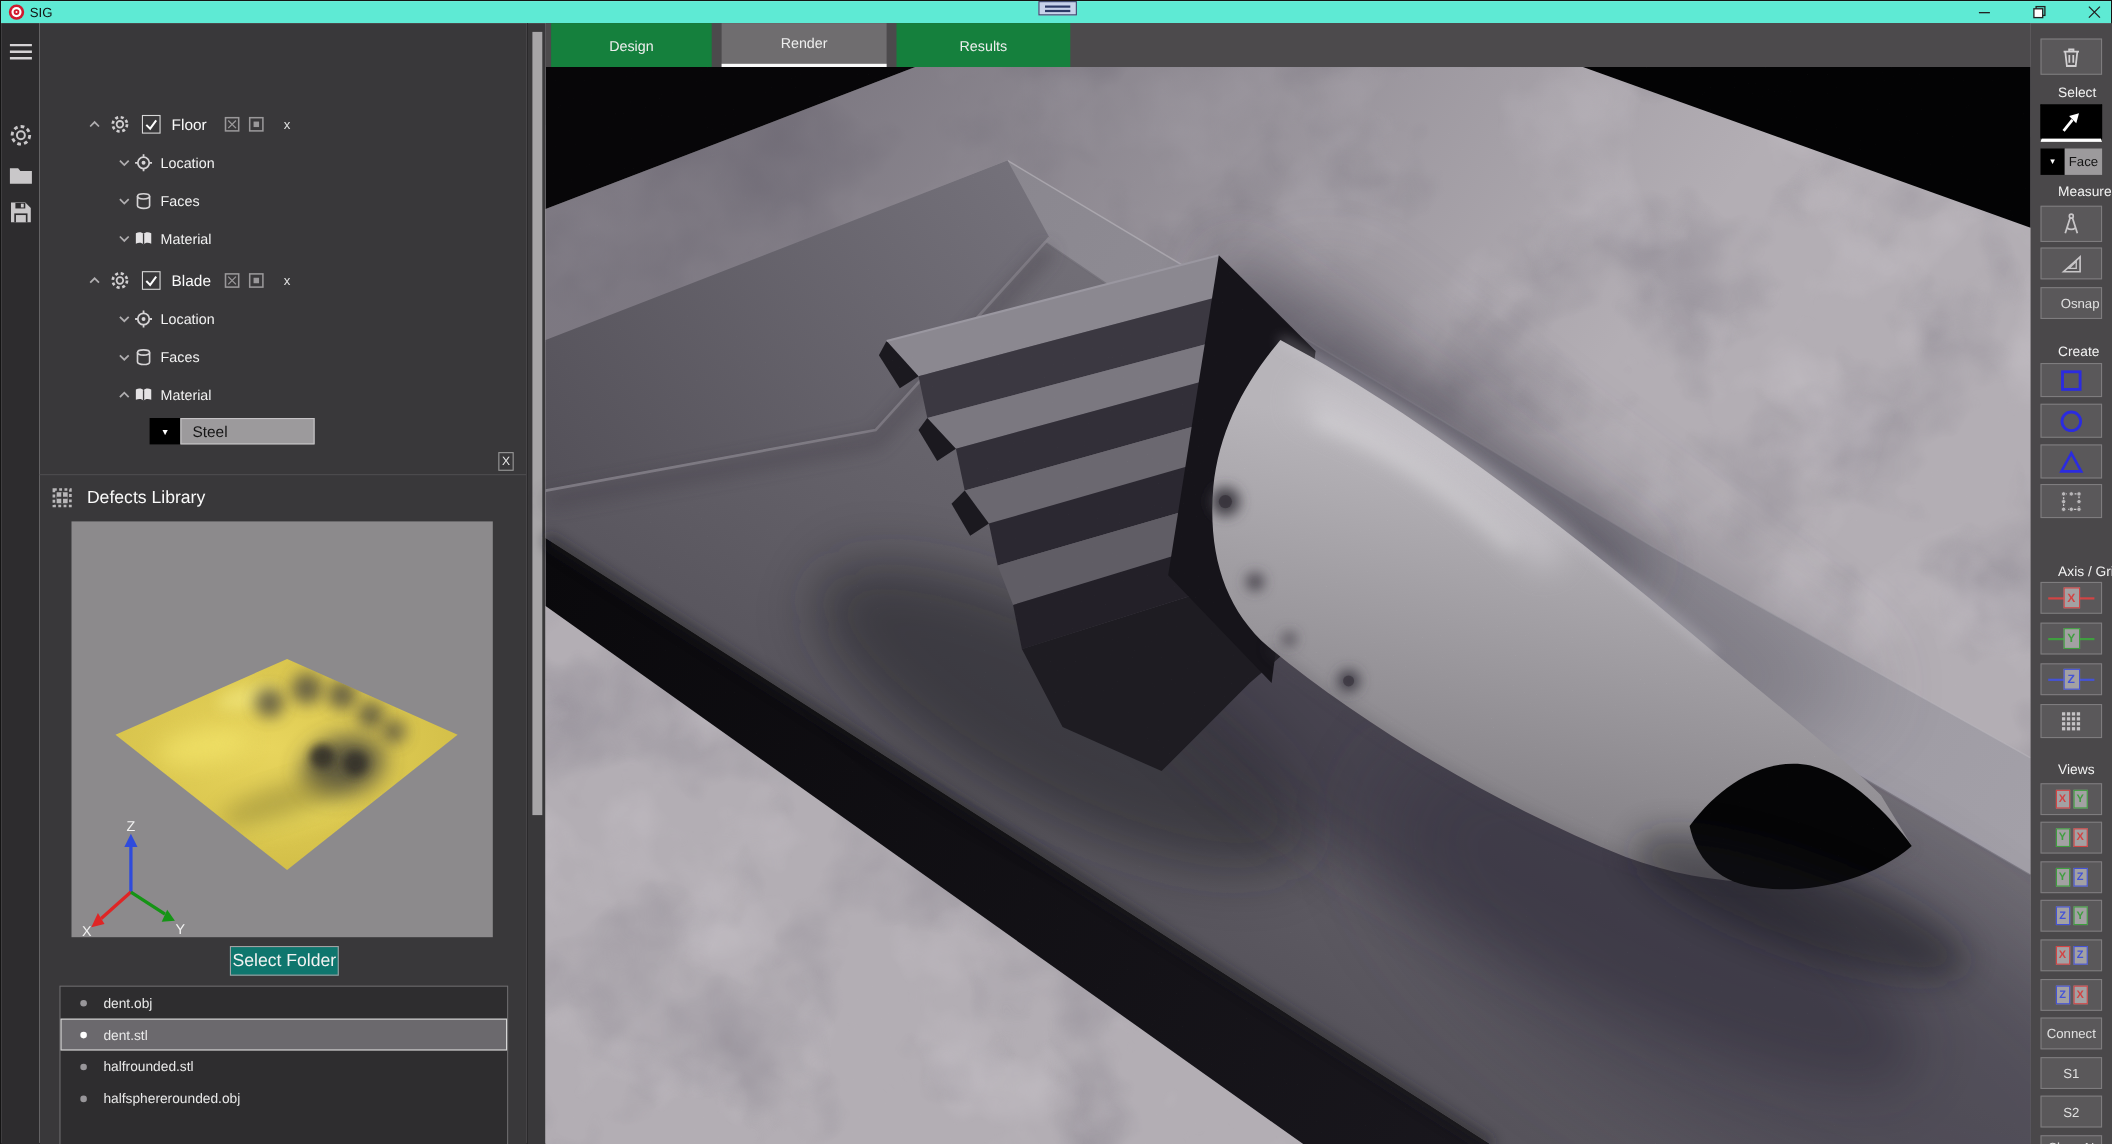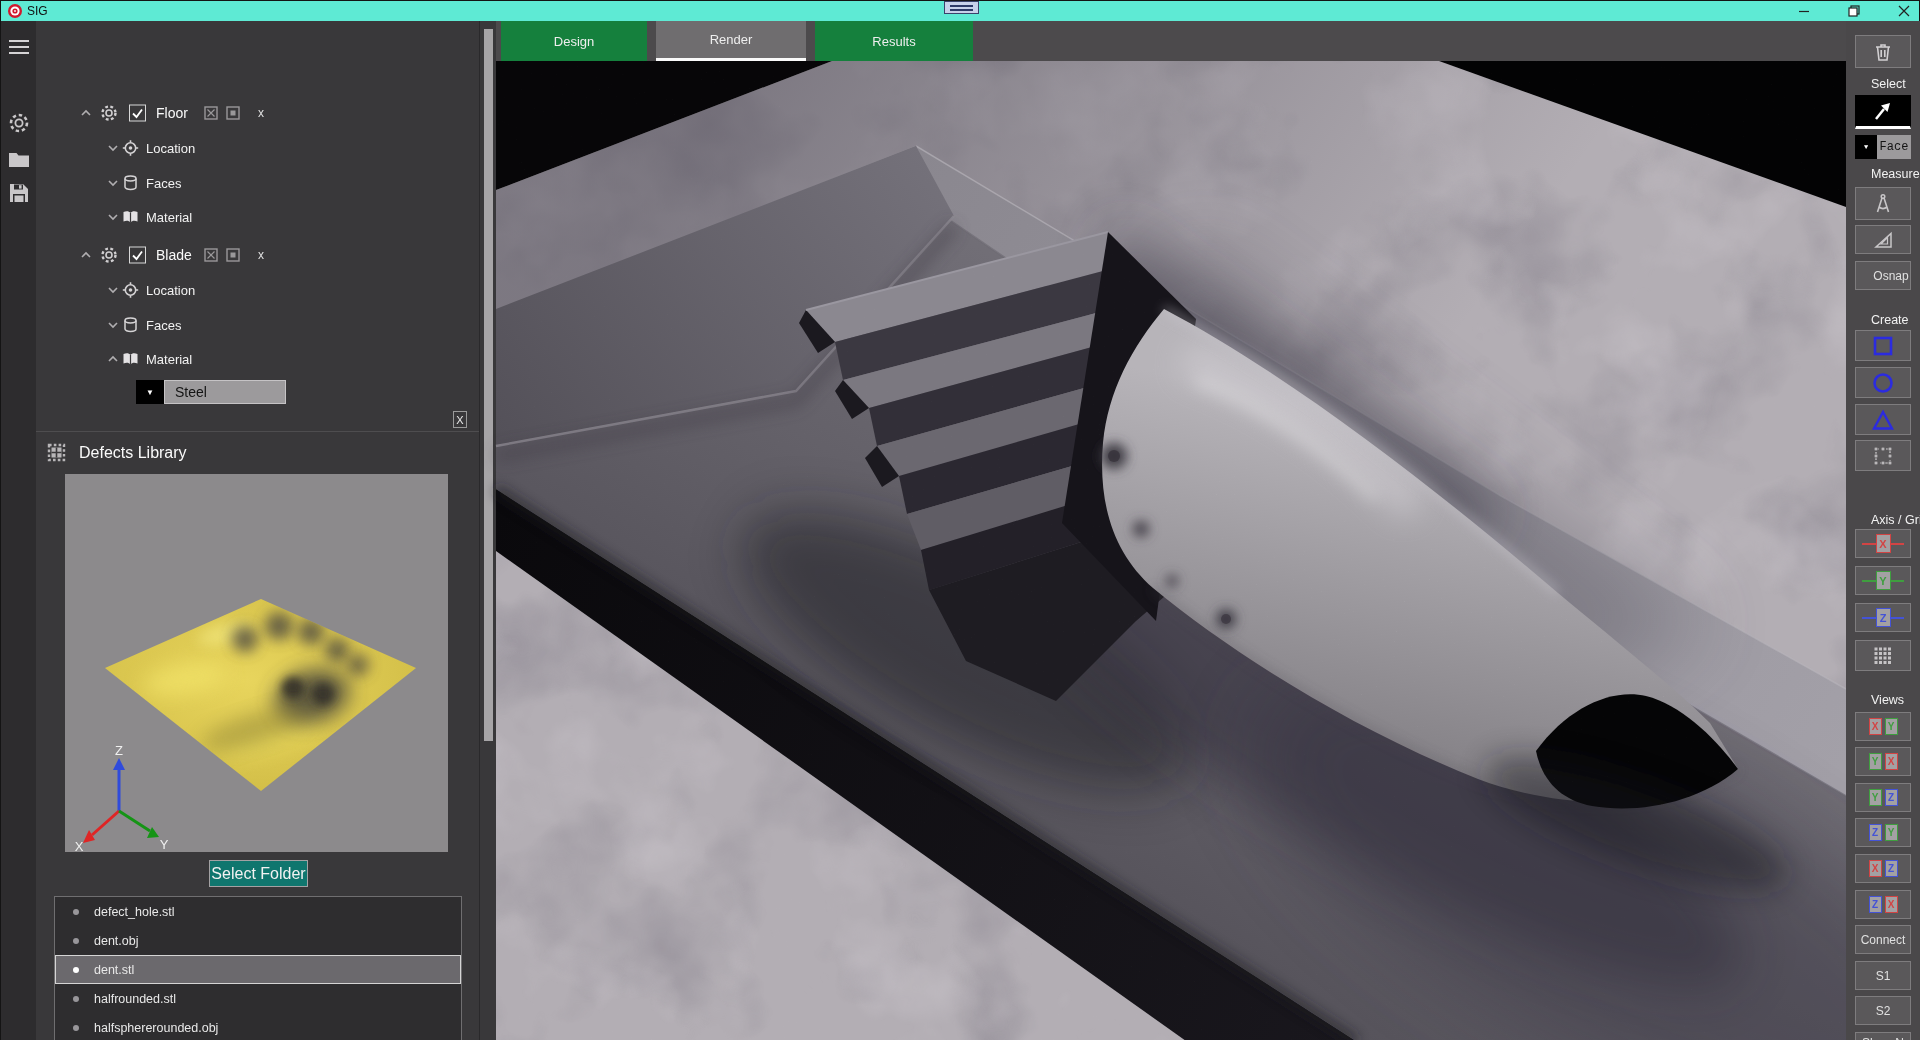--- a/index.html
+++ b/index.html
@@ -87,21 +87,21 @@
   .axline { position:absolute; left:6px; right:6px; top:50%; margin-top:-1px; height:2px; }
   .axbox { position:relative; width:15px; height:19px; background:#a3a1a3; border:1px solid; font-weight:bold; font-size:11px; display:flex; align-items:center; justify-content:center; }
   .ax-x { color:var(--axis-x); border-color:var(--axis-x); } .bg-x { background:var(--axis-x); }
   .ax-y { color:var(--axis-y); border-color:var(--axis-y); } .bg-y { background:var(--axis-y); }
   .ax-z { color:var(--axis-z); border-color:var(--axis-z); } .bg-z { background:var(--axis-z); }
   .vchip { width:13px; height:17px; background:#a3a1a3; border:1.5px solid; font-weight:bold; font-size:10px; display:flex; align-items:center; justify-content:center; }
   .vchip + .vchip { margin-left:3px; }
   .tbtn.clip { overflow:hidden; }
   .tbtn.toptext { align-items:flex-start; padding-top:3px; }
   
-  .y-trash{top:14px;} .y-select{top:56px;} .y-cursor{top:74px;} .y-face{top:114px;font-family:Liberation Mono, monospace;}
+  .y-trash{top:14px;} .y-select{top:56px;} .y-cursor{top:74px;} .y-face{top:114px;}
   .y-measure{top:146px;} .y-compass{top:166px;} .y-setsq{top:204px;} .y-osnap{top:240px;padding-left:16px;}
   .y-create{top:292px;} .y-sq{top:309px;} .y-circ{top:346px;} .y-tri{top:383px;} .y-marq{top:419px;}
   .y-axisgrid{top:492px;} .y-ax{top:508px;} .y-ay{top:545px;} .y-az{top:582px;} .y-grid{top:619px;}
   .y-views{top:672px;} .y-v1{top:691px;} .y-v2{top:726px;} .y-v3{top:762px;} .y-v4{top:797px;} .y-v5{top:833px;} .y-v6{top:869px;}
   .y-connect{top:904px;} .y-s1{top:940px;} .y-s2{top:975px;} .y-show{top:1011px;}
 
   svg { overflow:visible; }
 </style>
 </head>
 <body>
@@ -348,24 +348,20 @@
             <polygon points="94,363 82,364 87,353" fill="#159415"></polygon>
             <text x="54" y="281" text-anchor="middle" font-size="13" fill="#f0f0f0">Z</text>
             <text x="14" y="377" text-anchor="middle" font-size="13" fill="#f0f0f0">X</text>
             <text x="99" y="375" text-anchor="middle" font-size="13" fill="#f0f0f0">Y</text>
           </g>
         </svg>
 
         <button class="dl-selectfolder">Select Folder</button>
 
         <div class="dl-list">
-          <div class="dl-row">
-              <span class="dot"></span>
-              <span class="fname">defect_hole.stl</span>
-            </div>
           <div class="dl-row">
               <span class="dot"></span>
               <span class="fname">dent.obj</span>
             </div>
           <div class="dl-row sel">
               <span class="dot"></span>
               <span class="fname">dent.stl</span>
             </div>
           <div class="dl-row">
               <span class="dot"></span>

